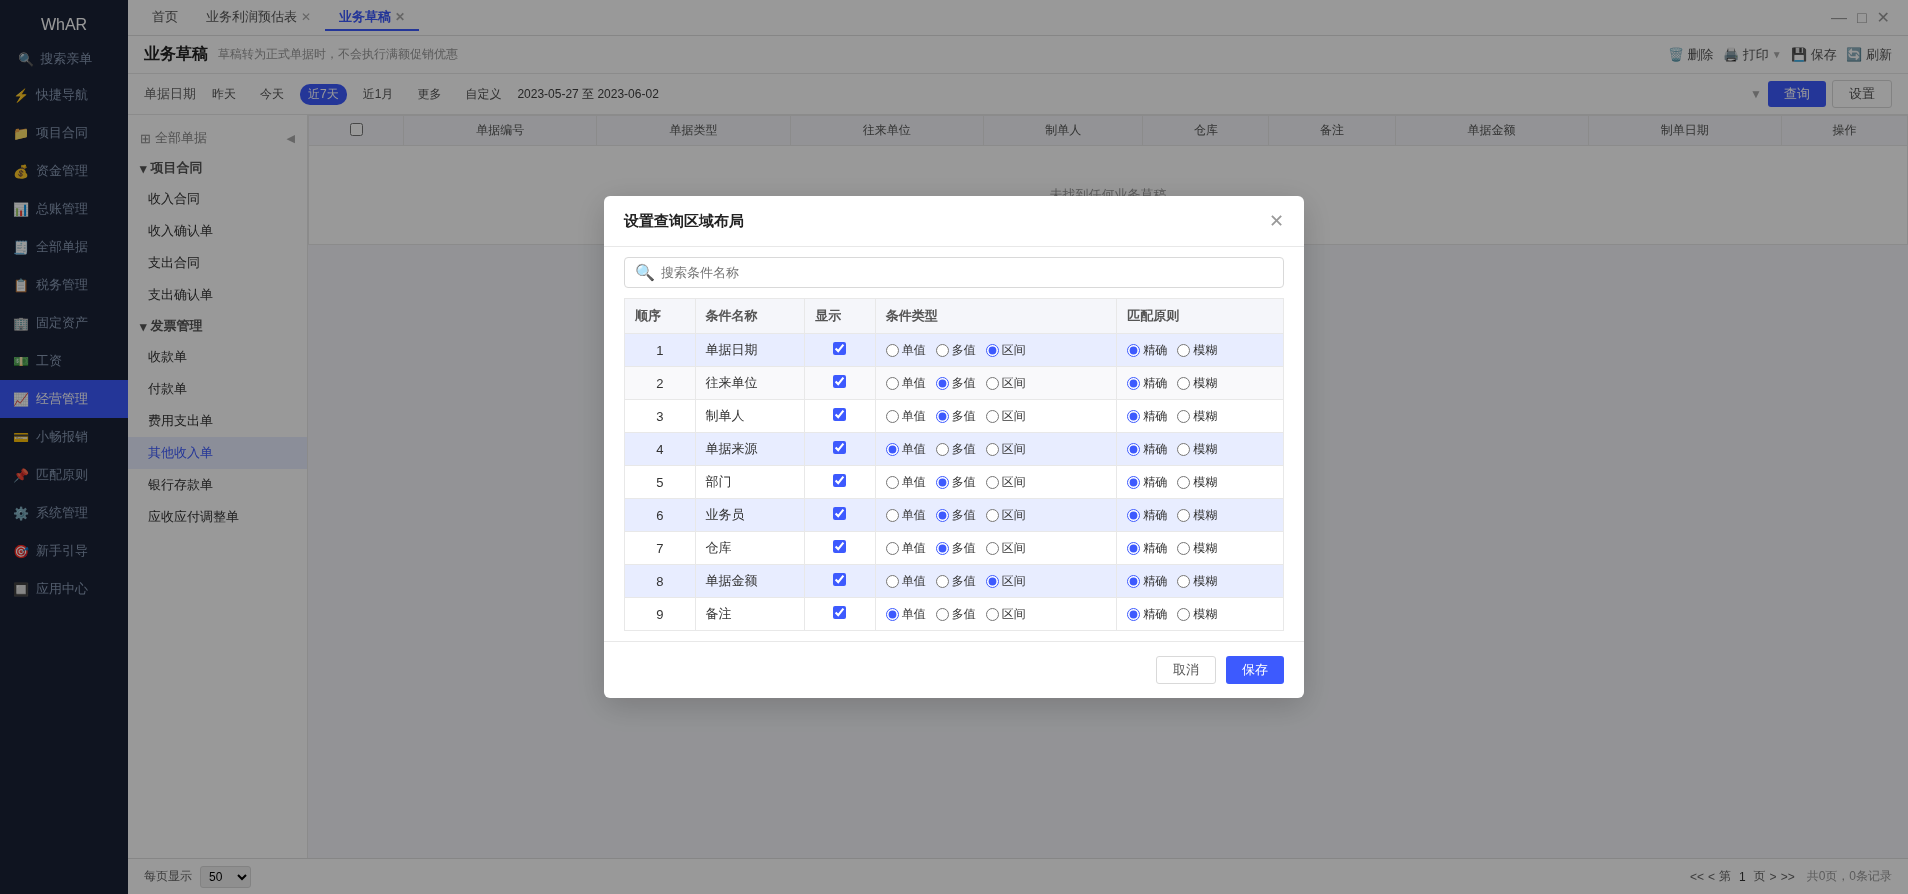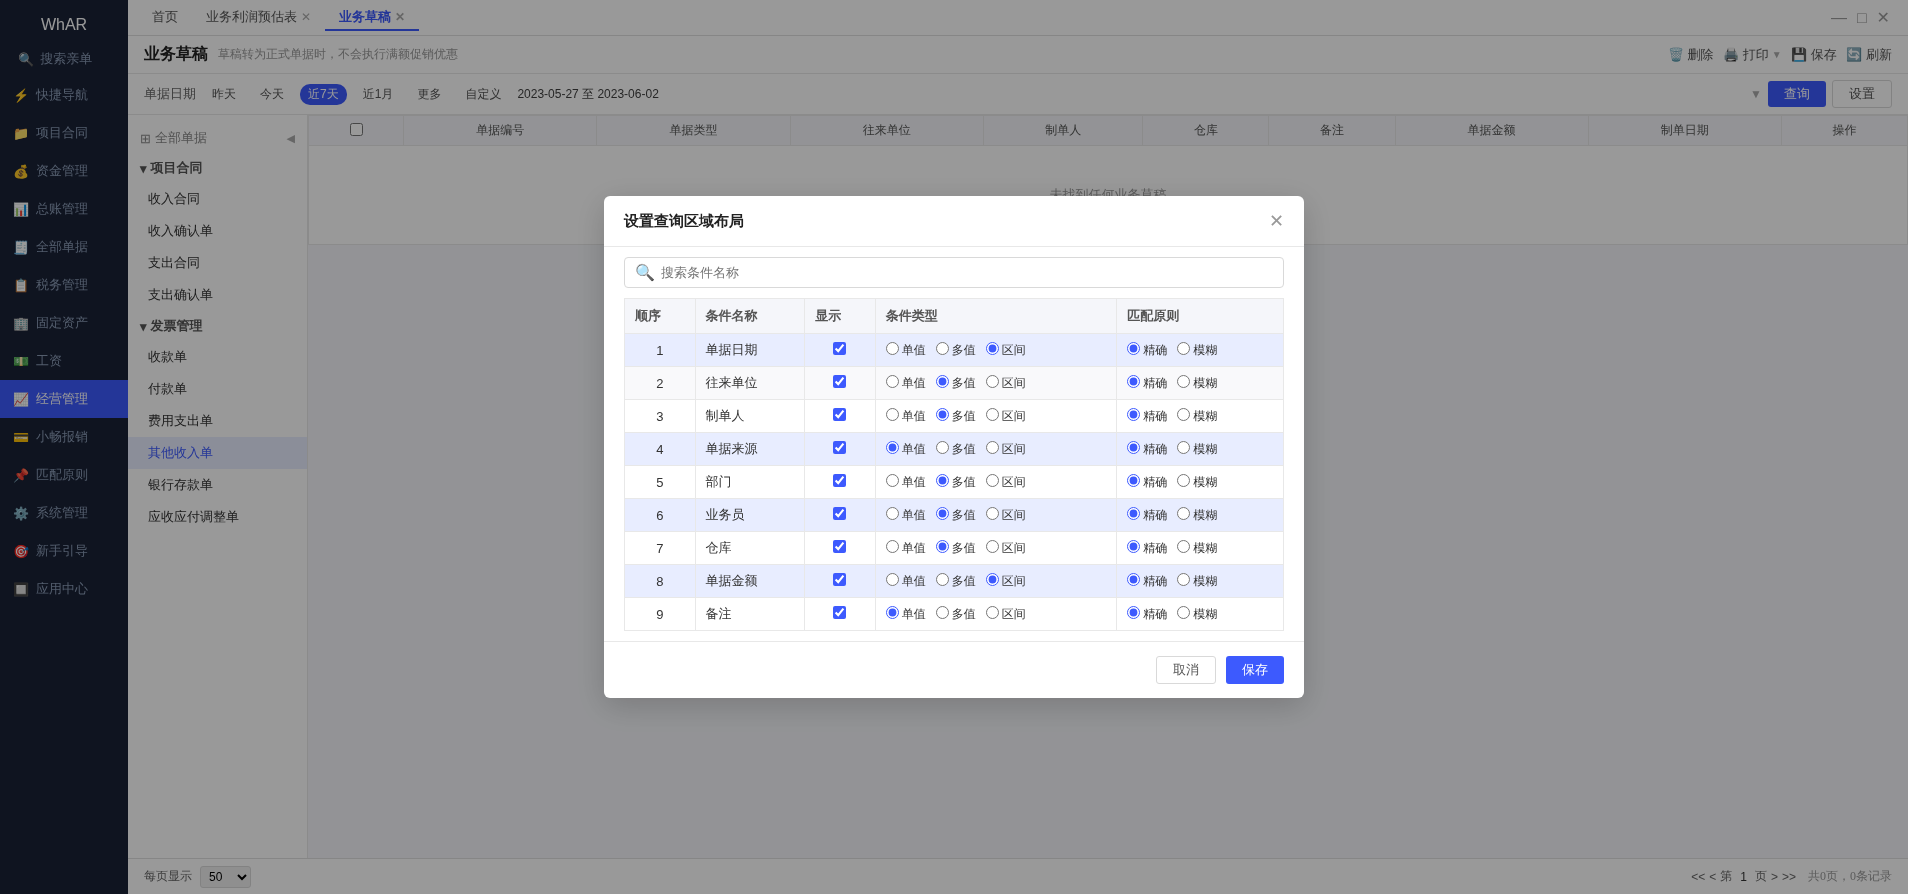--- a/index.html
+++ b/index.html
@@ -78,21 +78,21 @@
     .modal-search-inner input { border: none; outline: none; font-size: 13px; color: #333; flex: 1; }
     .modal-body { flex: 1; overflow-y: auto; padding: 0 20px 10px; }
 
     
     .config-table { width: 100%; border-collapse: collapse; }
     .config-table th { background: #f5f6fa; border: 1px solid #e8e8e8; padding: 8px 10px; font-size: 13px; color: #555; font-weight: bold; text-align: left; }
     .config-table td { border: 1px solid #e8e8e8; padding: 7px 10px; font-size: 13px; color: #333; }
     .config-table tr:nth-child(even) { background: #f9f9fb; }
     .config-table tr.highlighted { background: #e8edff; }
     .radio-group { display: flex; align-items: center; gap: 10px; }
-    .radio-item { display: flex; align-items: flex-start; gap: 3px; font-size: 12px; cursor: pointer; }
+    .radio-item { display: flex; align-items: center; gap: 3px; font-size: 12px; cursor: pointer; }
     .radio-item input[type=radio] { accent-color: #3d5afe; cursor: pointer; }
     .checkbox-item input[type=checkbox] { accent-color: #3d5afe; cursor: pointer; }
 
     
     .modal-footer { padding: 14px 20px; border-top: 1px solid #e8e8e8; display: flex; justify-content: flex-end; gap: 10px; }
 
     
     ::-webkit-scrollbar { width: 6px; height: 6px; }
     ::-webkit-scrollbar-thumb { background: #ccc; border-radius: 3px; }
   </style>
@@ -287,21 +287,21 @@
       <option>200</option>
     </select>
     <div class="footer-right">
       <span style="cursor:pointer; color:#666;">&lt;&lt;</span>
       <span style="cursor:pointer; color:#666;">&lt;</span>
       <span style="font-size:12px; color:#666;">第</span>
       <span style="font-size:12px; color:#333; padding:0 4px;">1</span>
       <span style="font-size:12px; color:#666;">页</span>
       <span style="cursor:pointer; color:#666;">&gt;</span>
       <span style="cursor:pointer; color:#666;">&gt;&gt;</span>
-      <span style="font-size:12px; color:#999; margin-left:8px;font-family:Liberation Serif, serif;">共0页，0条记录</span>
+      <span style="font-size:12px; color:#999; margin-left:8px;">共0页，0条记录</span>
     </div>
   </div>
 </div>
 
 <div class="modal-overlay">
   <div class="modal">
     <div class="modal-header">
       <span class="modal-title">设置查询区域布局</span>
       <span class="modal-close">✕</span>
     </div>

